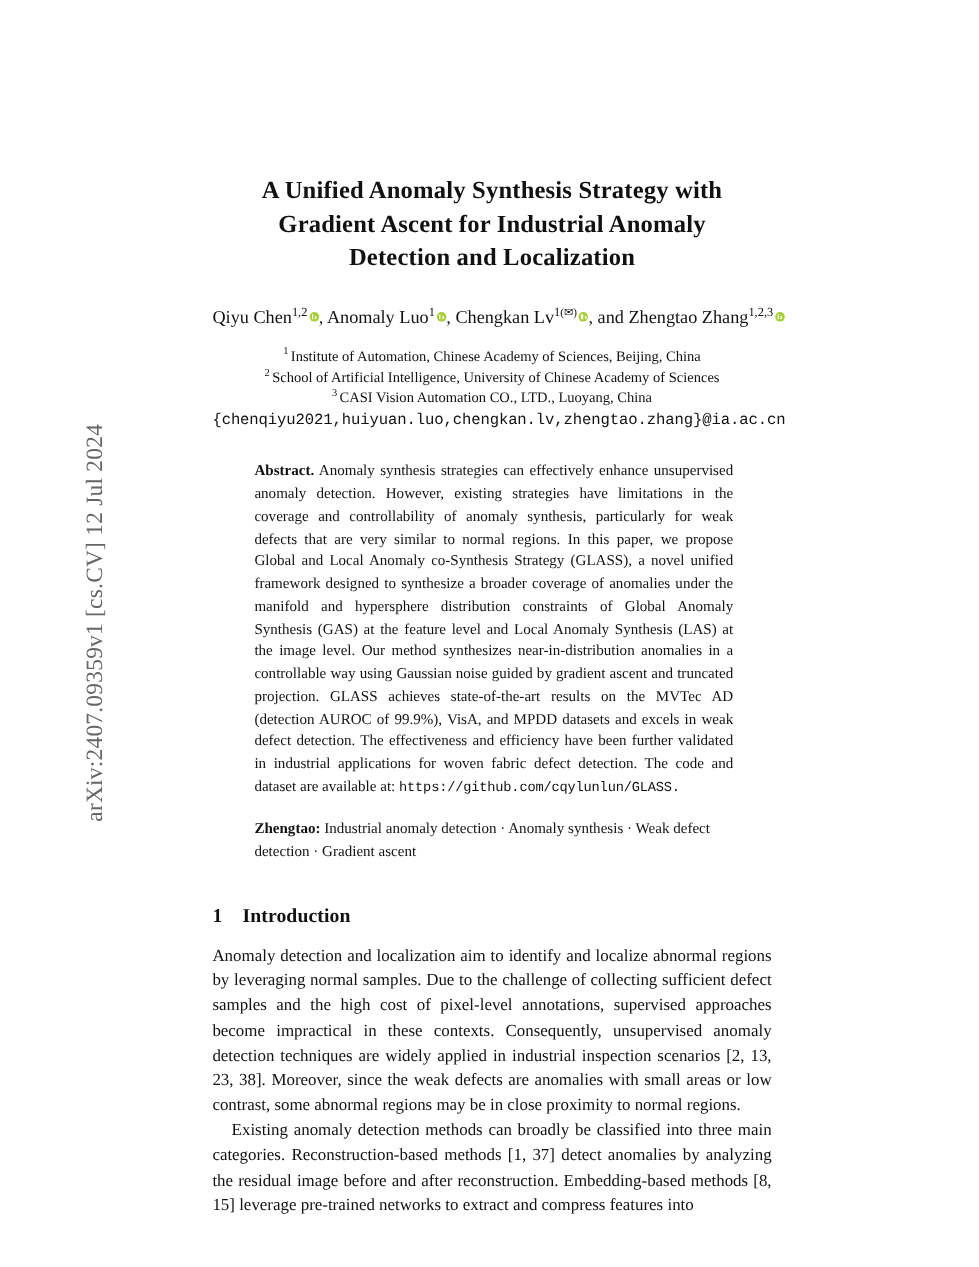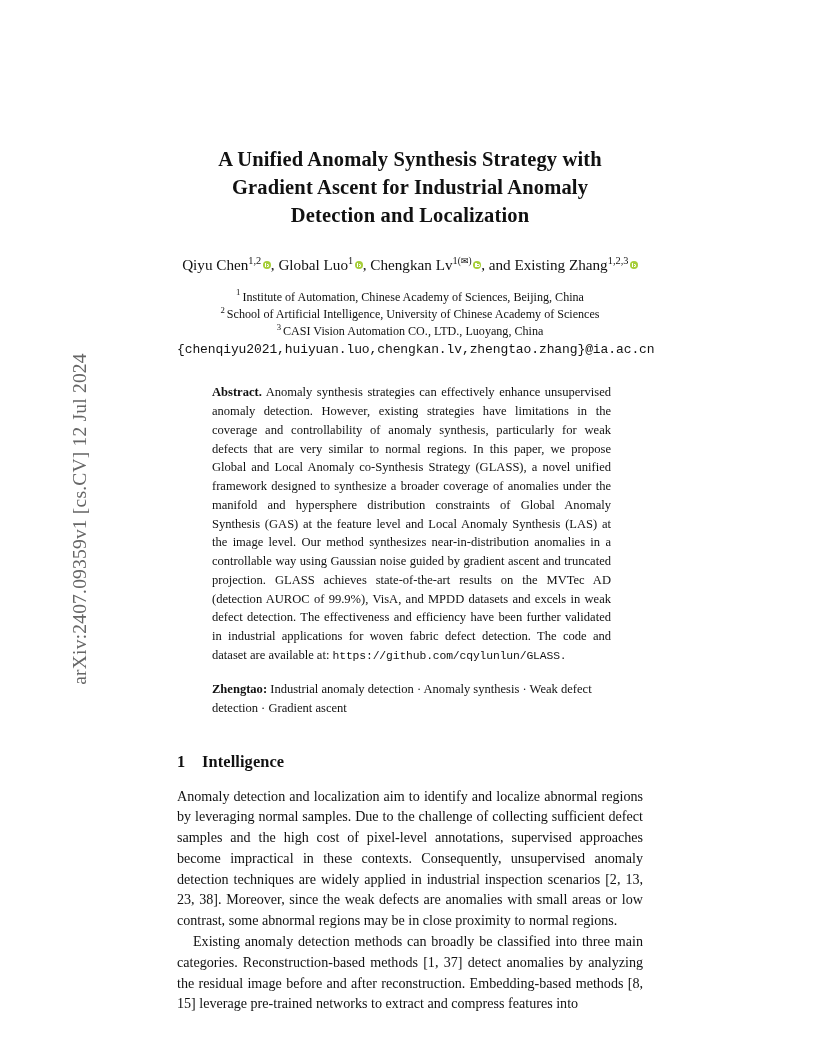--- a/index.html
+++ b/index.html
@@ -202,34 +202,34 @@
 
 <div id="page">
 
   <h1 id="paper-title">
     <span class="tl">A Unified Anomaly Synthesis Strategy with</span>
     <span class="tl">Gradient Ascent for Industrial Anomaly</span>
     <span class="tl">Detection and Localization</span>
   </h1>
 
   <div id="authors">
-    <span>Qiyu Chen</span><sup>1,2</sup><span class="orcid"></span><span>, </span><span>Global Luo</span><sup>1</sup><span class="orcid"></span><span>, </span><span>Chengkan Lv</span><sup><span>1</span><span class="envelope">(✉)</span></sup><span class="orcid"></span><span>, and </span><span>Existing Zhang</span><sup>1,2,3</sup><span class="orcid"></span>
+    <span>Qiyu Chen</span><sup>1,2</sup><span class="orcid"></span><span>, </span><span>Anomaly Luo</span><sup>1</sup><span class="orcid"></span><span>, </span><span>Chengkan Lv</span><sup><span>1</span><span class="envelope">(✉)</span></sup><span class="orcid"></span><span>, and </span><span>Zhengtao Zhang</span><sup>1,2,3</sup><span class="orcid"></span>
   </div>
 
   <div id="affiliations">
     <span class="aff-line"><sup>1</sup><span>Institute of Automation, Chinese Academy of Sciences, Beijing, China</span></span>
     <span class="aff-line"><sup>2</sup><span>School of Artificial Intelligence, University of Chinese Academy of Sciences</span></span>
     <span class="aff-line"><sup>3</sup><span>CASI Vision Automation CO., LTD., Luoyang, China</span></span>
     <span id="email-line">{chenqiyu2021,huiyuan.luo,chengkan.lv,zhengtao.zhang}@ia.ac.cn</span>
   </div>
 
   <div id="abstract-block">
     <p id="abstract-para"><span class="lead">Abstract.</span><span> Anomaly synthesis strategies can effectively enhance unsupervised anomaly detection. However, existing strategies have limitations in the coverage and controllability of anomaly synthesis, particularly for weak defects that are very similar to normal regions. In this paper, we propose Global and Local Anomaly co-Synthesis Strategy (GLASS), a novel unified framework designed to synthesize a broader coverage of anomalies under the manifold and hypersphere distribution constraints of Global Anomaly Synthesis (GAS) at the feature level and Local Anomaly Synthesis (LAS) at the image level. Our method synthesizes near-in-distribution anomalies in a controllable way using Gaussian noise guided by gradient ascent and truncated projection. GLASS achieves state-of-the-art results on the MVTec AD (detection AUROC of 99.9%), VisA, and MPDD datasets and excels in weak defect detection. The effectiveness and efficiency have been further validated in industrial applications for woven fabric defect detection. The code and dataset are available at: </span><span class="mono-url">https://github.com/cqylunlun/GLASS.</span></p>
 
     <p id="keywords-para"><span class="lead">Zhengtao:</span><span> Industrial anomaly detection · Anomaly synthesis · Weak defect detection · Gradient ascent</span></p>
   </div>
 
-  <h2 id="section-1"><span class="sec-num">1</span><span>Intelligence</span></h2>
+  <h2 id="section-1"><span class="sec-num">1</span><span>Introduction</span></h2>
 
   <p class="body-para">Anomaly detection and localization aim to identify and localize abnormal regions by leveraging normal samples. Due to the challenge of collecting sufficient defect samples and the high cost of pixel-level annotations, supervised approaches become impractical in these contexts. Consequently, unsupervised anomaly detection techniques are widely applied in industrial inspection scenarios [2, 13, 23, 38]. Moreover, since the weak defects are anomalies with small areas or low contrast, some abnormal regions may be in close proximity to normal regions.</p>
   <p class="body-para indent">Existing anomaly detection methods can broadly be classified into three main categories. Reconstruction-based methods [1, 37] detect anomalies by analyzing the residual image before and after reconstruction. Embedding-based methods [8, 15] leverage pre-trained networks to extract and compress features into</p>
 
 </div>
 
 </body></html>

